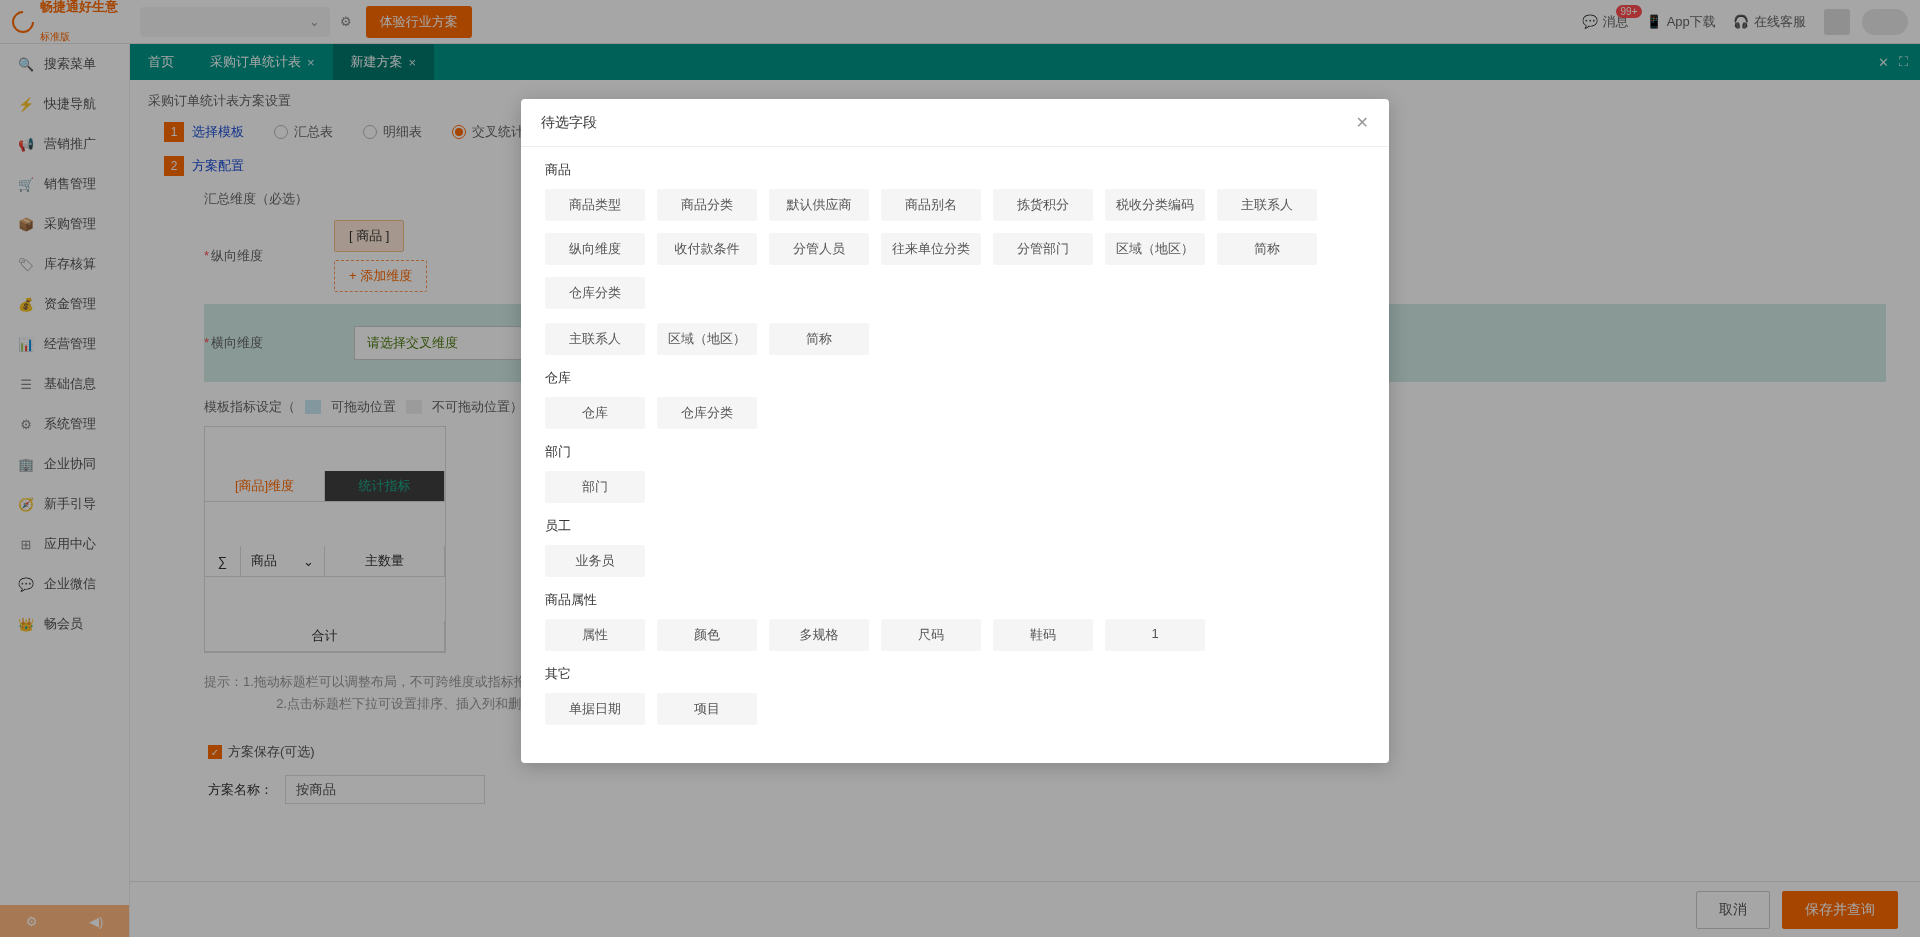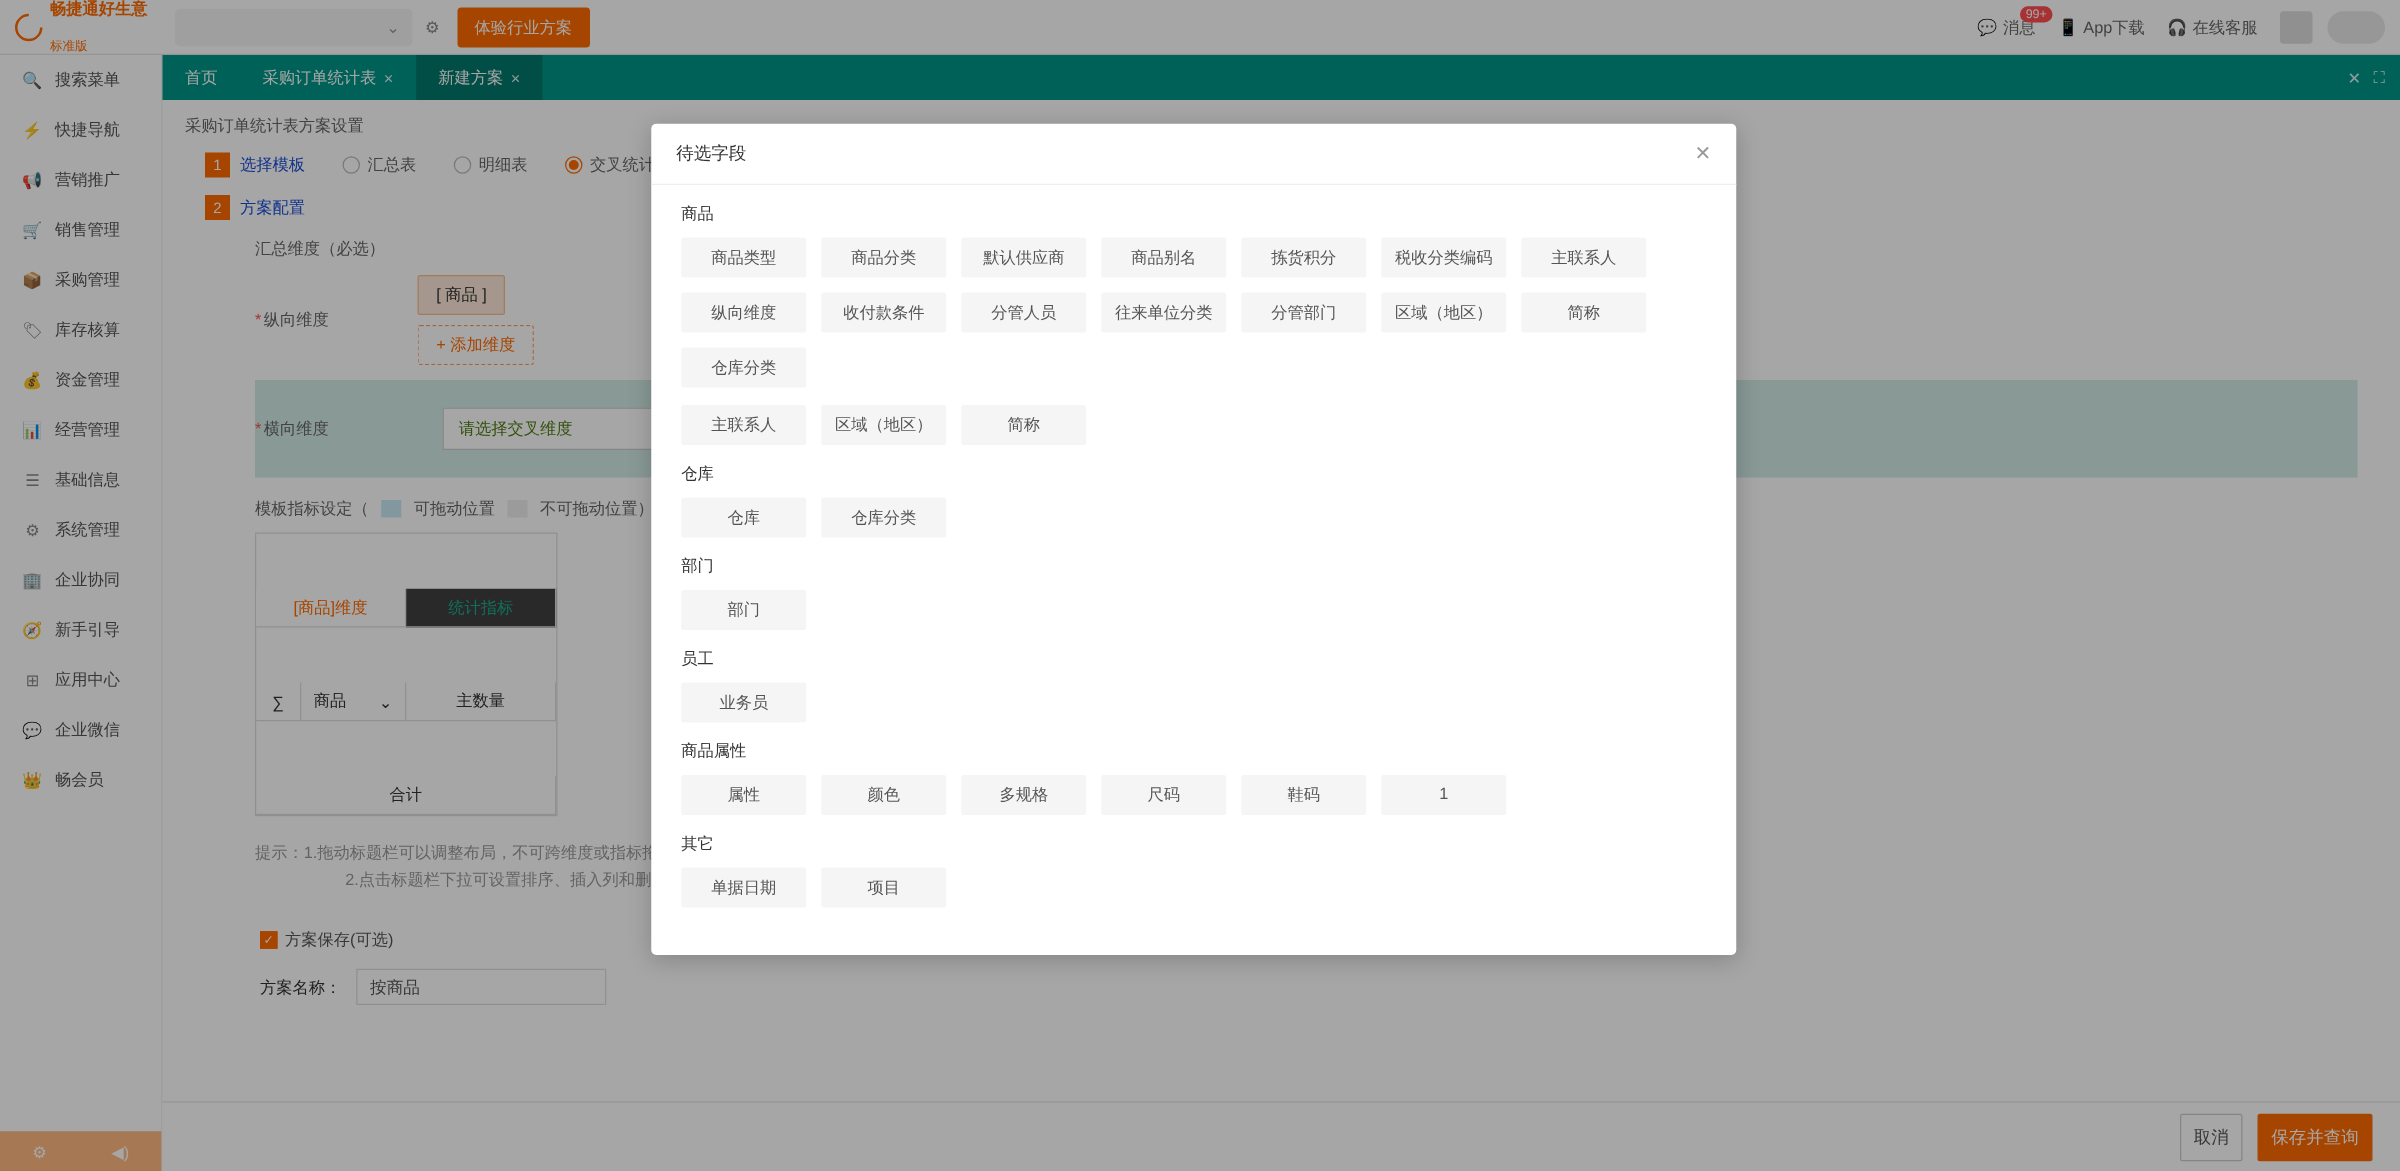--- a/index.html
+++ b/index.html
@@ -72,21 +72,21 @@
 .gm-sigma { width: 36px; min-width: 36px; display: flex; align-items: center; justify-content: center; }
 .gm-select { display: flex; align-items: center; justify-content: space-between; padding: 6px 10px; }
 
 .save-sec { margin-top: 28px; padding-left: 4px; }
 .chk { display: inline-flex; align-items: center; gap: 6px; color: #555; }
 .chk-box { width: 14px; height: 14px; border: 1px solid #ff6a00; background: #ff6a00; display: inline-flex; align-items: center; justify-content: center; color: #fff; font-size: 10px; }
 .name-row { margin-top: 14px; display: flex; align-items: center; gap: 12px; }
 .name-input { border: 1px solid #ddd; padding: 6px 10px; width: 200px; color: #555; }
 
 .footer { position: absolute; bottom: 0; left: 130px; right: 0; height: 56px; background: #fff; border-top: 1px solid #e5e5e5; display: flex; align-items: center; justify-content: flex-end; gap: 12px; padding-right: 22px; }
-.btn { padding: 9px 10px; border: 1px solid #ccc; background: #fff; color: #555; border-radius: 2px; font-size: 14px; }
+.btn { padding: 9px 22px; border: 1px solid #ccc; background: #fff; color: #555; border-radius: 2px; font-size: 14px; }
 .btn.primary { background: #ff6a00; color: #fff; border-color: #ff6a00; }
 
 
 .overlay { position: absolute; inset: 0; background: rgba(0,0,0,0.35); }
 .modal { position: absolute; left: 521px; top: 99px; width: 868px; background: #fff; border-radius: 4px; box-shadow: 0 4px 20px rgba(0,0,0,0.2); }
 .modal-head { display: flex; justify-content: space-between; align-items: center; padding: 14px 20px; border-bottom: 1px solid #eee; }
 .modal-title { font-size: 14px; color: #333; }
 .modal-close { color: #999; font-size: 16px; }
 .modal-body { padding: 14px 24px 24px; max-height: 640px; overflow: auto; }
 .fg { margin-bottom: 14px; }

